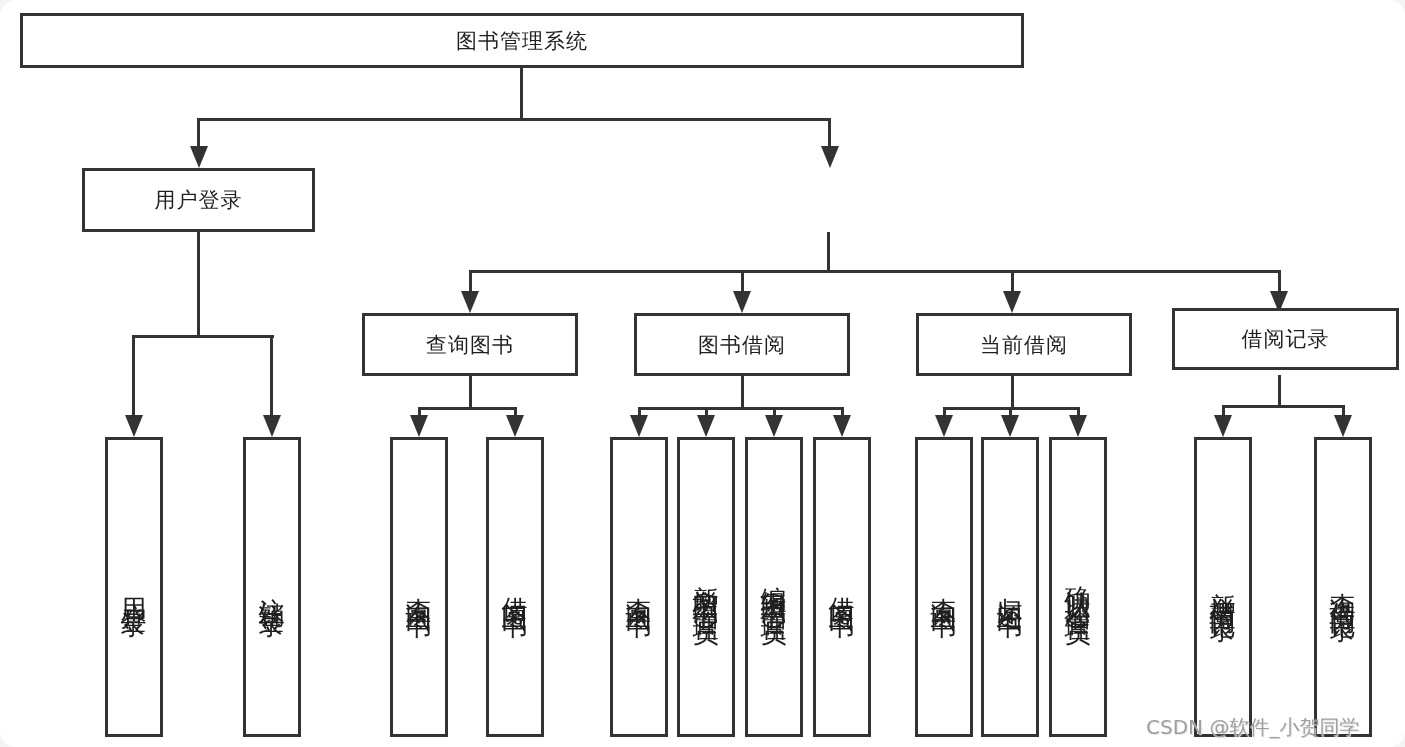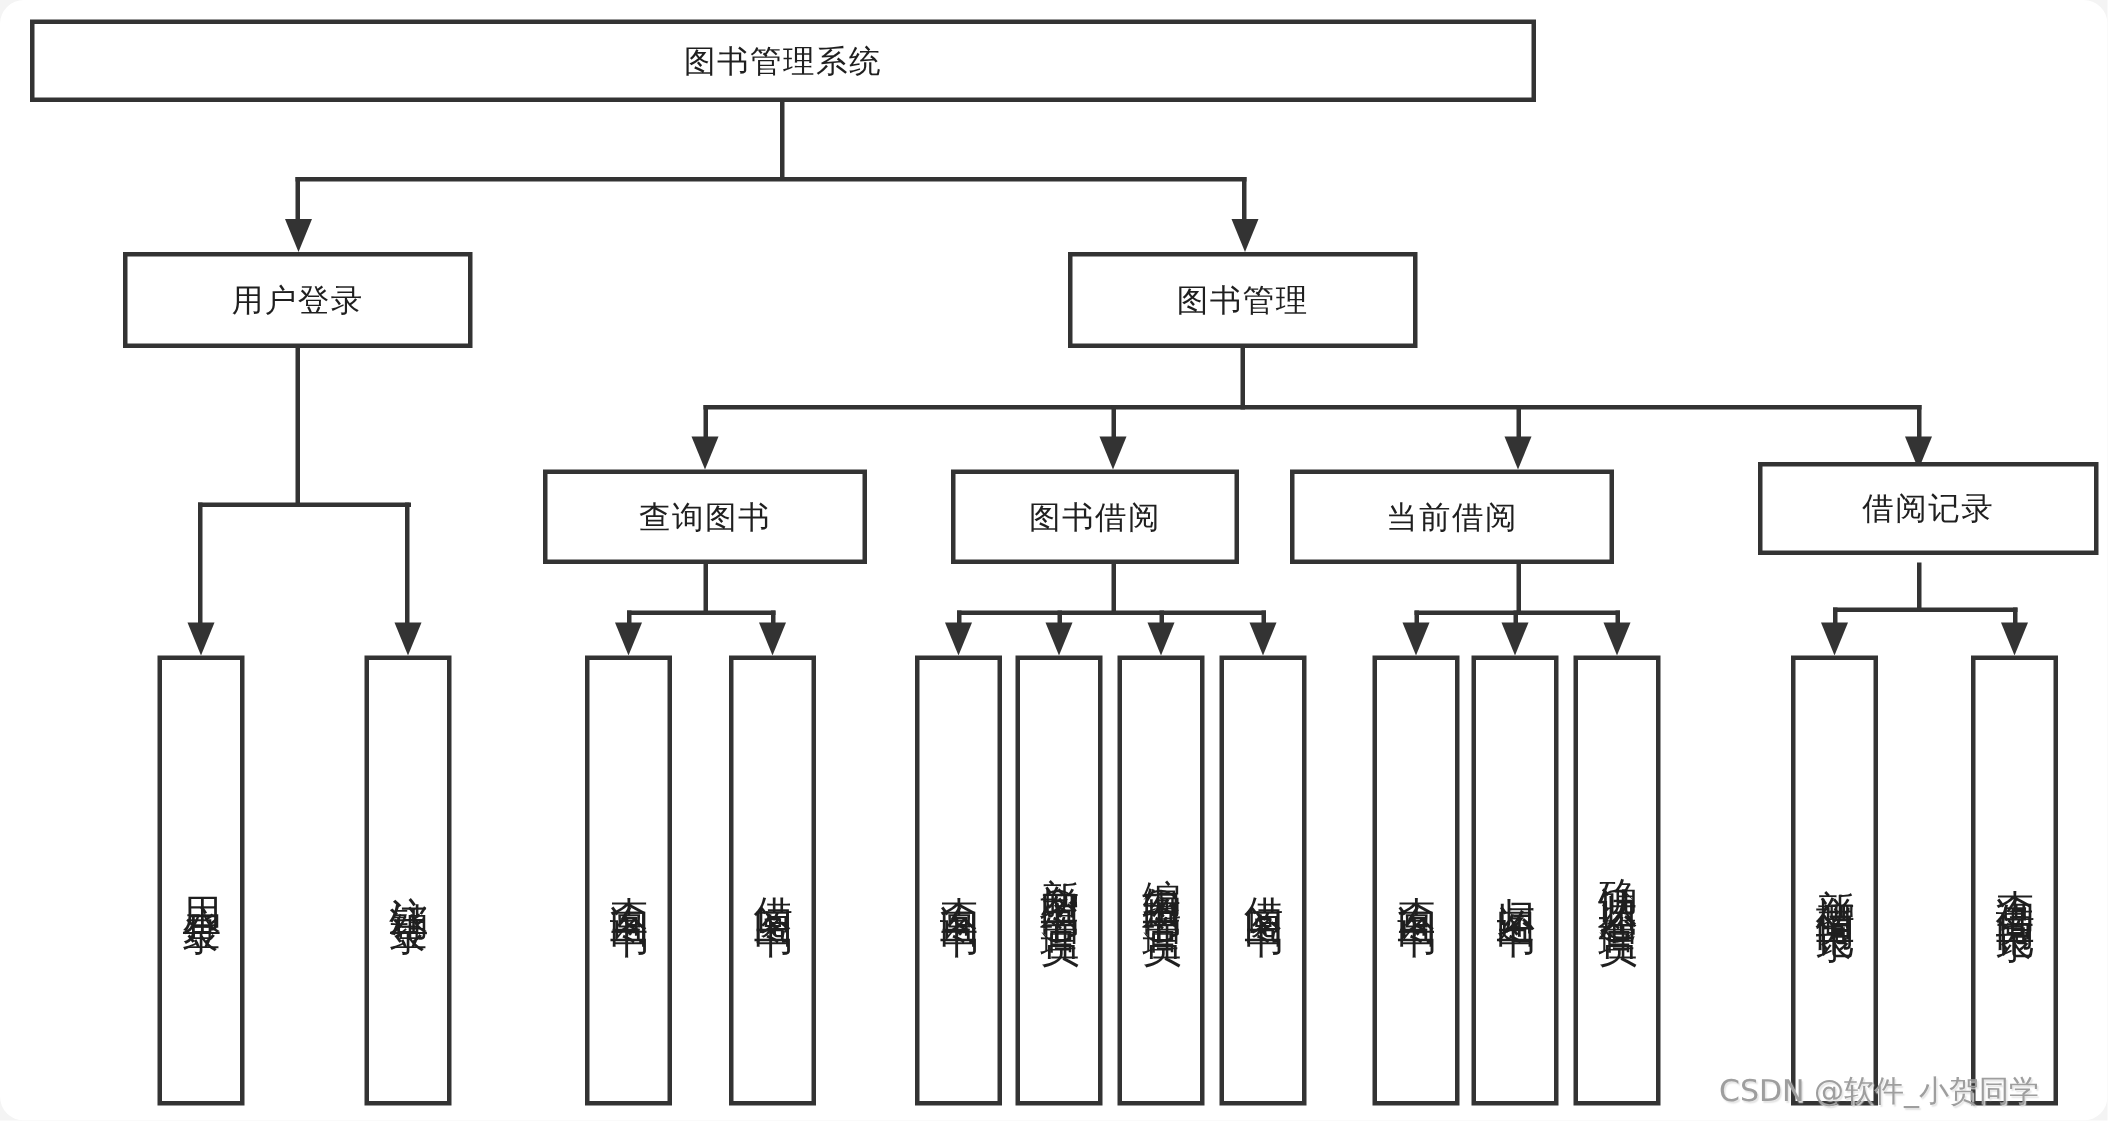--- a/index.html
+++ b/index.html
@@ -49,23 +49,20 @@
   <div class="vl" style="left:520px;top:68px;height:50px"></div>
   <div class="hl" style="left:197px;top:118px;width:634px"></div>
   <div class="vl" style="left:197px;top:118px;height:30px"></div>
   <div class="vl" style="left:828px;top:118px;height:30px"></div>
   <div class="arrow" style="left:190px;top:146px"></div>
   <div class="arrow" style="left:821px;top:146px"></div>
 
   <div class="node h" style="left:82px;top:168px;width:233px;height:64px">
     <span>用户登录</span>
   </div>
-  <div class="node h" style="left:712px;top:168px;width:233px;height:64px">
-    <span>图书管理</span>
-  </div>
 
   <div class="vl" style="left:197px;top:232px;height:106px"></div>
   <div class="hl" style="left:132px;top:335px;width:142px"></div>
   <div class="vl" style="left:132px;top:335px;height:82px"></div>
   <div class="vl" style="left:270px;top:335px;height:82px"></div>
   <div class="arrow" style="left:125px;top:415px"></div>
   <div class="arrow" style="left:263px;top:415px"></div>
 
   <div class="vl" style="left:827px;top:232px;height:41px"></div>
   <div class="hl" style="left:469px;top:270px;width:812px"></div>
@@ -74,24 +71,24 @@
   <div class="vl" style="left:1011px;top:270px;height:23px"></div>
   <div class="vl" style="left:1278px;top:270px;height:23px"></div>
   <div class="arrow" style="left:461px;top:291px"></div>
   <div class="arrow" style="left:733px;top:291px"></div>
   <div class="arrow" style="left:1003px;top:291px"></div>
   <div class="arrow" style="left:1270px;top:291px"></div>
 
   <div class="node h" style="left:362px;top:313px;width:216px;height:63px">
     <span>查询图书</span>
   </div>
-  <div class="node h" style="left:634px;top:313px;width:192px;height:63px">
+  <div class="node h" style="left:634px;top:313px;width:216px;height:63px">
     <span>图书借阅</span>
   </div>
-  <div class="node h" style="left:860px;top:313px;width:216px;height:63px">
+  <div class="node h" style="left:916px;top:313px;width:216px;height:63px">
     <span>当前借阅</span>
   </div>
   <div class="node h" style="left:1172px;top:308px;width:227px;height:62px">
     <span>借阅记录</span>
   </div>
 
   <div class="vl" style="left:469px;top:376px;height:34px"></div>
   <div class="hl" style="left:418px;top:407px;width:99px"></div>
   <div class="vl" style="left:418px;top:407px;height:10px"></div>
   <div class="vl" style="left:514px;top:407px;height:10px"></div>

